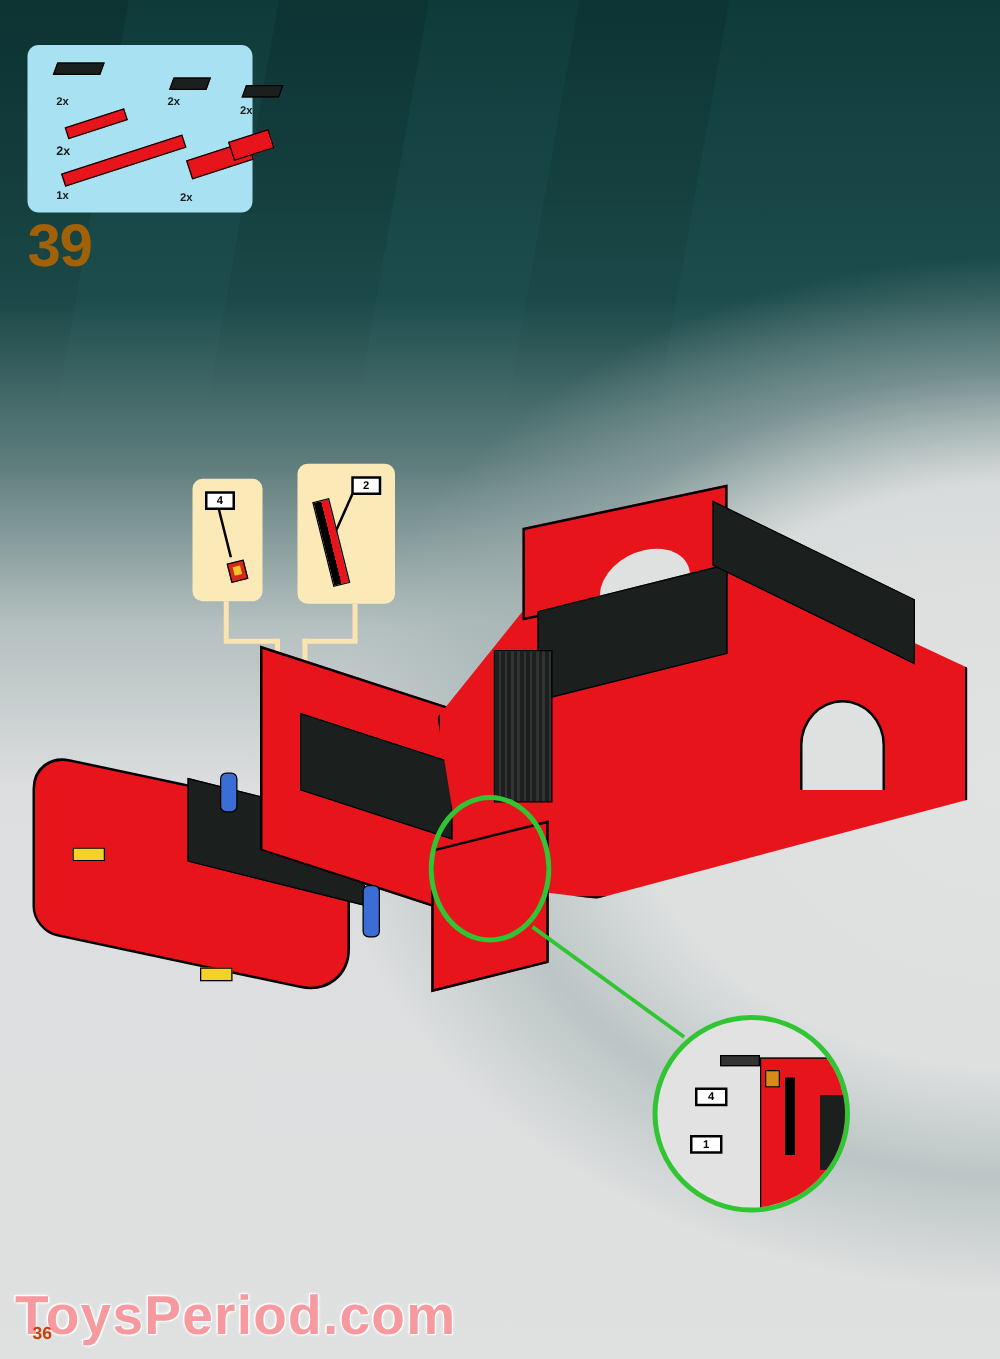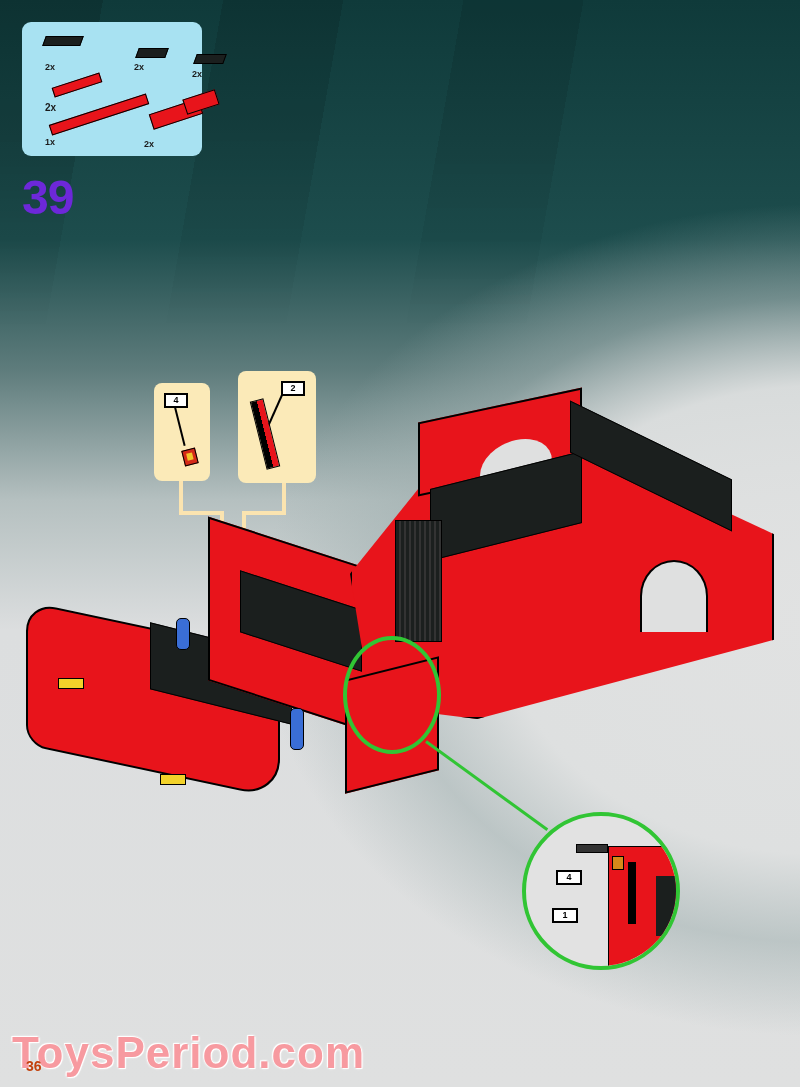--- a/index.html
+++ b/index.html
@@ -6,24 +6,24 @@
   body{width:800px;height:1087px;position:relative;overflow:hidden;font-family:"Liberation Sans",sans-serif;
     background:#dfe0e0;}
   .bg{position:absolute;inset:0;
     background:
       radial-gradient(ellipse 700px 520px at 820px 620px, rgba(225,226,226,1) 0%, rgba(222,224,224,0.95) 45%, rgba(160,176,176,0.55) 62%, rgba(40,80,80,0) 80%),
       linear-gradient(180deg,#0f3a3a 0%,#1d4d4d 22%,#5e7c7c 34%,#b5c0c0 46%,#dcdedf 58%,#dfe0e0 100%);}
   .checker{position:absolute;left:0;top:0;width:800px;height:330px;opacity:.35;
     background:
       linear-gradient(100deg, rgba(0,0,0,.35) 0 12%, transparent 12% 26%, rgba(0,0,0,.3) 26% 40%, transparent 40% 54%, rgba(0,0,0,.25) 54% 68%, transparent 68%);
     -webkit-mask:linear-gradient(180deg,#000 0%,#000 40%,transparent 100%);mask:linear-gradient(180deg,#000 0%,#000 40%,transparent 100%);}
-  .parts-box{position:absolute;left:22px;top:22px;width:180px;height:134px;background:#a8e2f2;border-radius:9px;}
+  .parts-box{position:absolute;left:22px;top:36px;width:180px;height:134px;background:#a8e2f2;border-radius:9px;}
   .qty{position:absolute;font-size:9px;font-weight:bold;color:#1a1a1a;}
   .brick{position:absolute;border:1px solid #000;}
-  .step-num{position:absolute;left:22px;top:170px;font-size:48px;font-weight:bold;color:#6d28d9;letter-spacing:-1px;}
+  .step-num{position:absolute;left:22px;top:170px;font-size:48px;font-weight:bold;color:#a16207;letter-spacing:-1px;}
   .callout{position:absolute;background:#fbeab8;border-radius:8px;}
   .label-box{position:absolute;background:#fff;border:2px solid #000;font-size:9px;font-weight:bold;text-align:center;line-height:11px;color:#000;}
   .arrow-line{position:absolute;background:#fbe4b0;}
   .zoom-circle{position:absolute;left:522px;top:812px;width:150px;height:150px;border:4px solid #31c534;border-radius:50%;overflow:hidden;background:#e2e2e2;}
   .source-circle{position:absolute;left:343px;top:636px;width:90px;height:110px;border:4px solid #31c534;border-radius:50%;}
   .watermark{position:absolute;left:12px;top:1028px;font-size:44px;font-weight:bold;color:#f79aa0;letter-spacing:1px;
     text-shadow:0 0 3px #fff,0 0 3px #fff,1px 1px 0 #fff,-1px -1px 0 #fff;}
   .page-num{position:absolute;left:26px;top:1058px;font-size:14px;font-weight:bold;color:#c2410c;}
 </style>
 </head>

